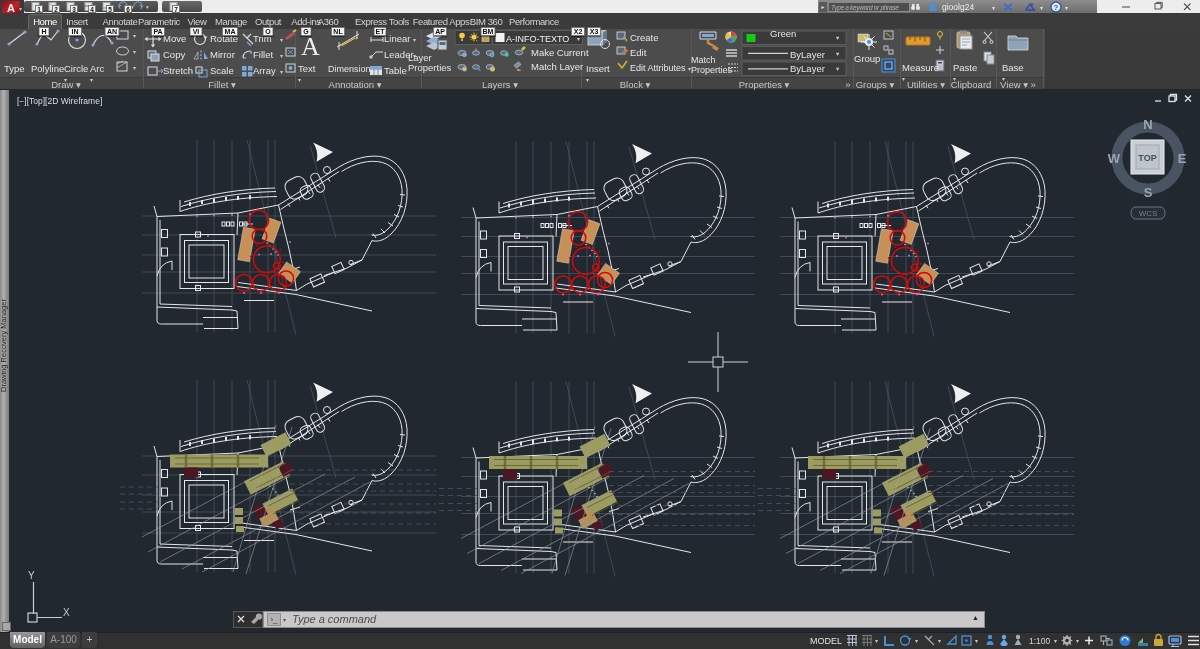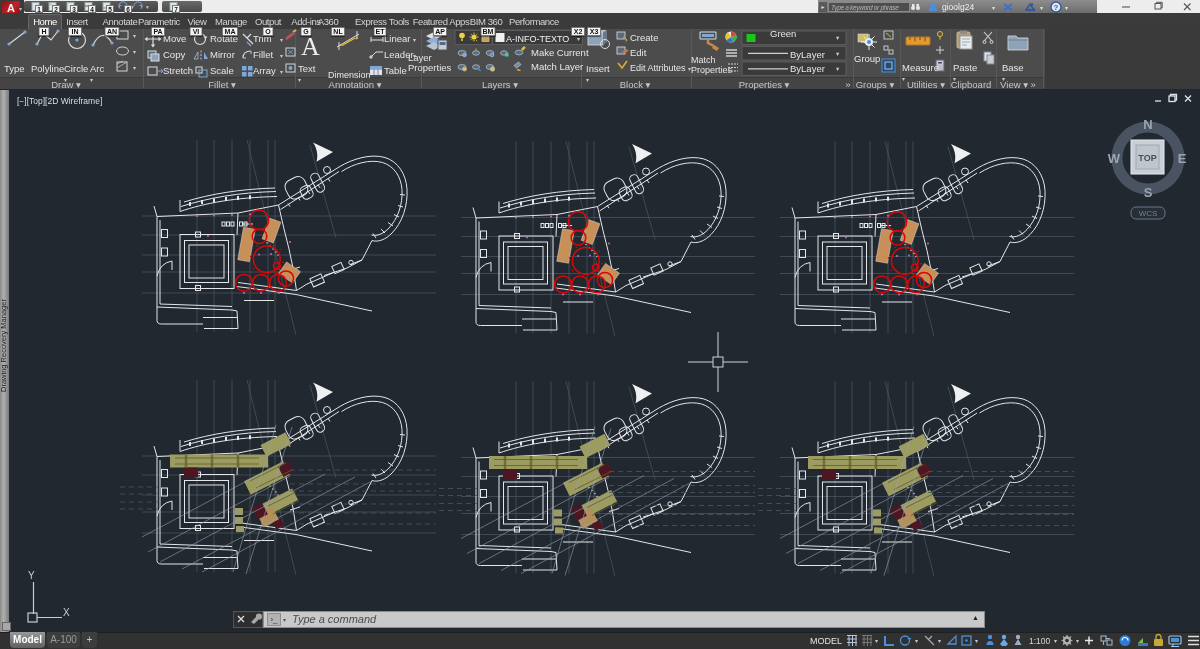--- a/index.html
+++ b/index.html
@@ -158,21 +158,21 @@
 <div class="llbl" style="left:210px;top:34px;">Rotate</div>
 <div class="llbl" style="left:210px;top:50px;">Mirror</div>
 <div class="llbl" style="left:210px;top:66px;">Scale</div>
 <div class="llbl" style="left:253px;top:34px;">Trim</div>
 <div class="llbl" style="left:253px;top:50px;">Fillet</div>
 <div class="llbl" style="left:253px;top:66px;">Array</div>
 <div class="dar" style="left:280px;top:37px;">▾</div>
 <div class="dar" style="left:280px;top:53px;">▾</div>
 <div class="dar" style="left:280px;top:69px;">▾</div>
 <div class="lbl" style="left:298px;top:64px;width:28px;">Text<br><span style="font-size:6px;color:#c8c8c8;">▾</span></div>
-<div class="lbl" style="left:328px;top:64px;width:44px;font-size:9px;margin-top:6px;">Dimension</div>
+<div class="lbl" style="left:328px;top:64px;width:44px;font-size:9px;">Dimension</div>
 <div class="llbl" style="left:384px;top:34px;">Linear</div>
 <div class="llbl" style="left:384px;top:50px;">Leader</div>
 <div class="llbl" style="left:384px;top:66px;">Table</div>
 <div class="dar" style="left:413px;top:37px;">▾</div>
 <div class="dar" style="left:413px;top:53px;">▾</div>
 <div class="lbl" style="left:408px;top:53px;width:52px;">Layer<br>Properties</div>
 <div class="llbl" style="left:506px;top:34px;color:#f2f2f2;font-size:9px;">A-INFO-TEXTO</div>
 <div class="dar" style="left:577px;top:36px;">▾</div>
 <div class="llbl" style="left:531px;top:48px;">Make Current</div>
 <div class="llbl" style="left:531px;top:62px;">Match Layer</div>

